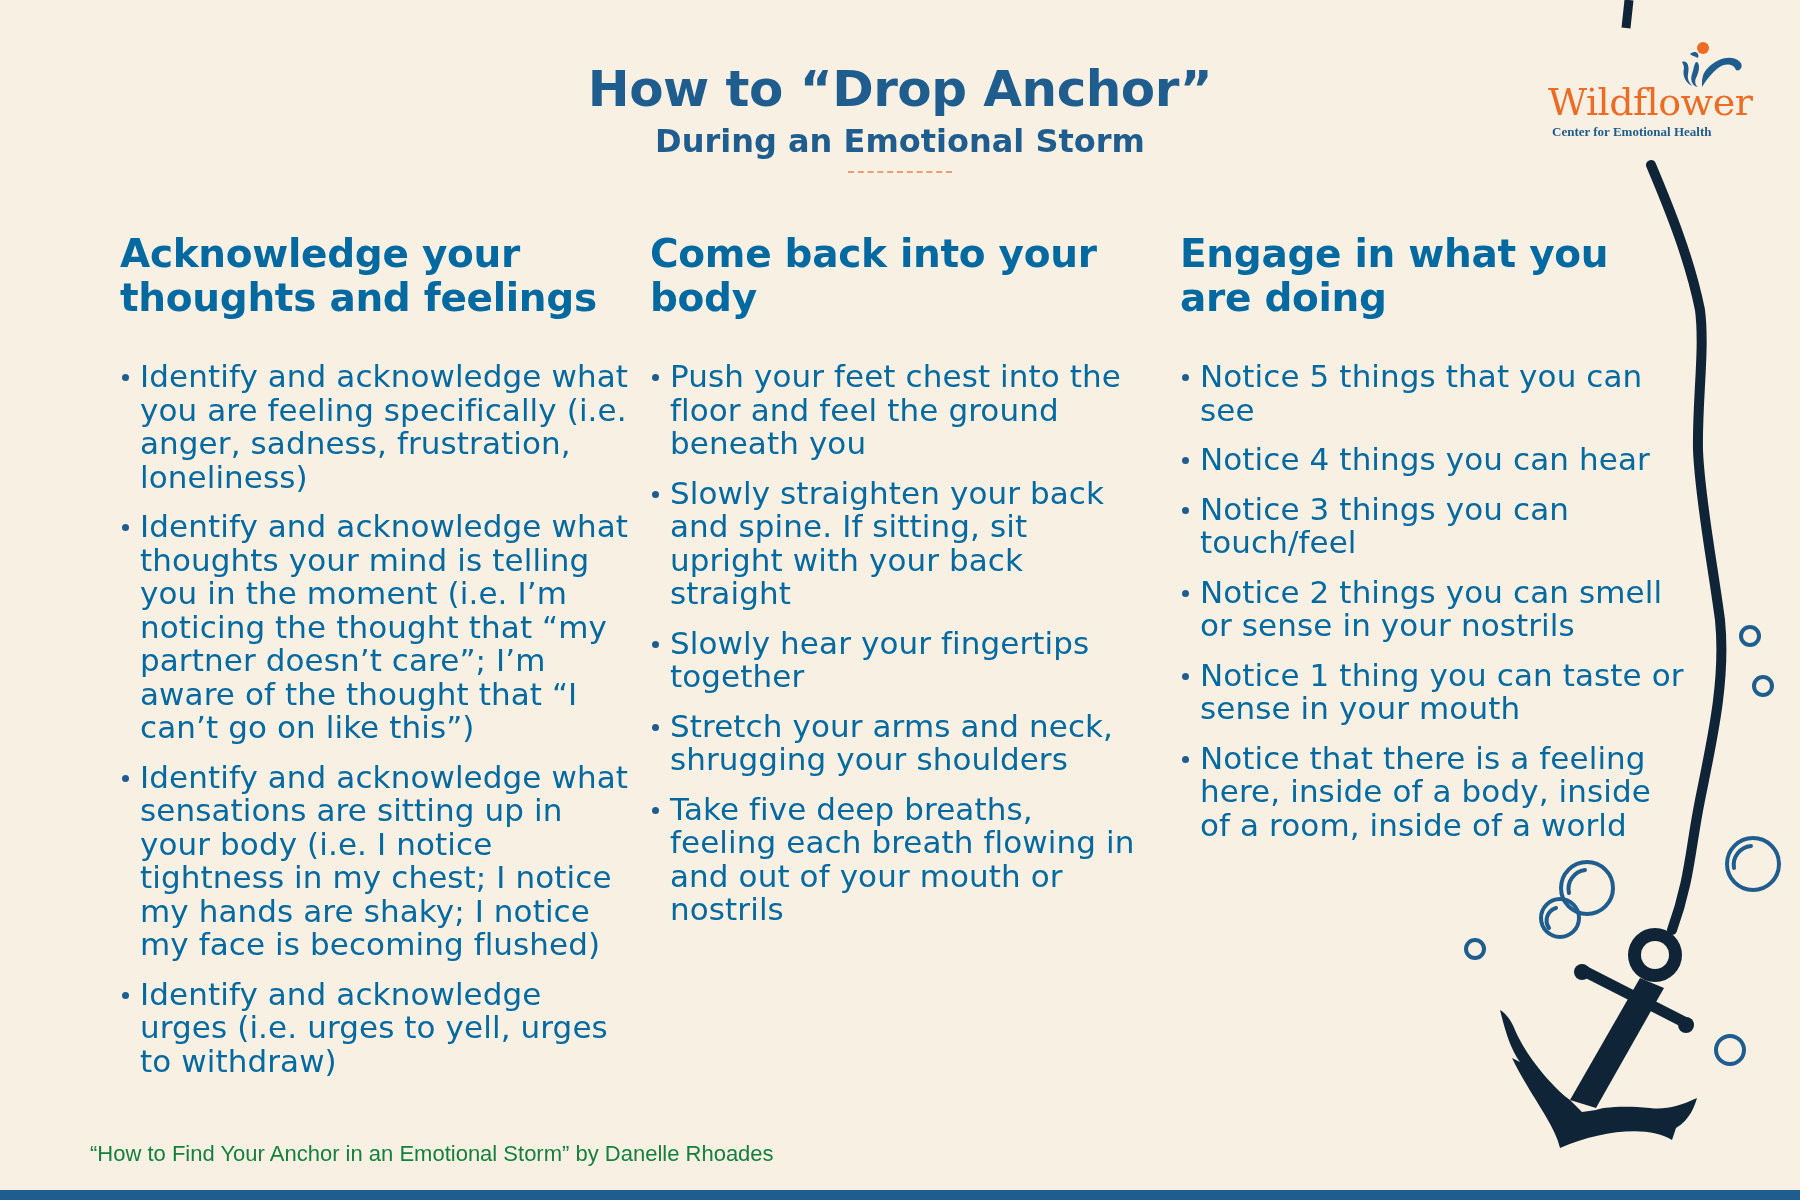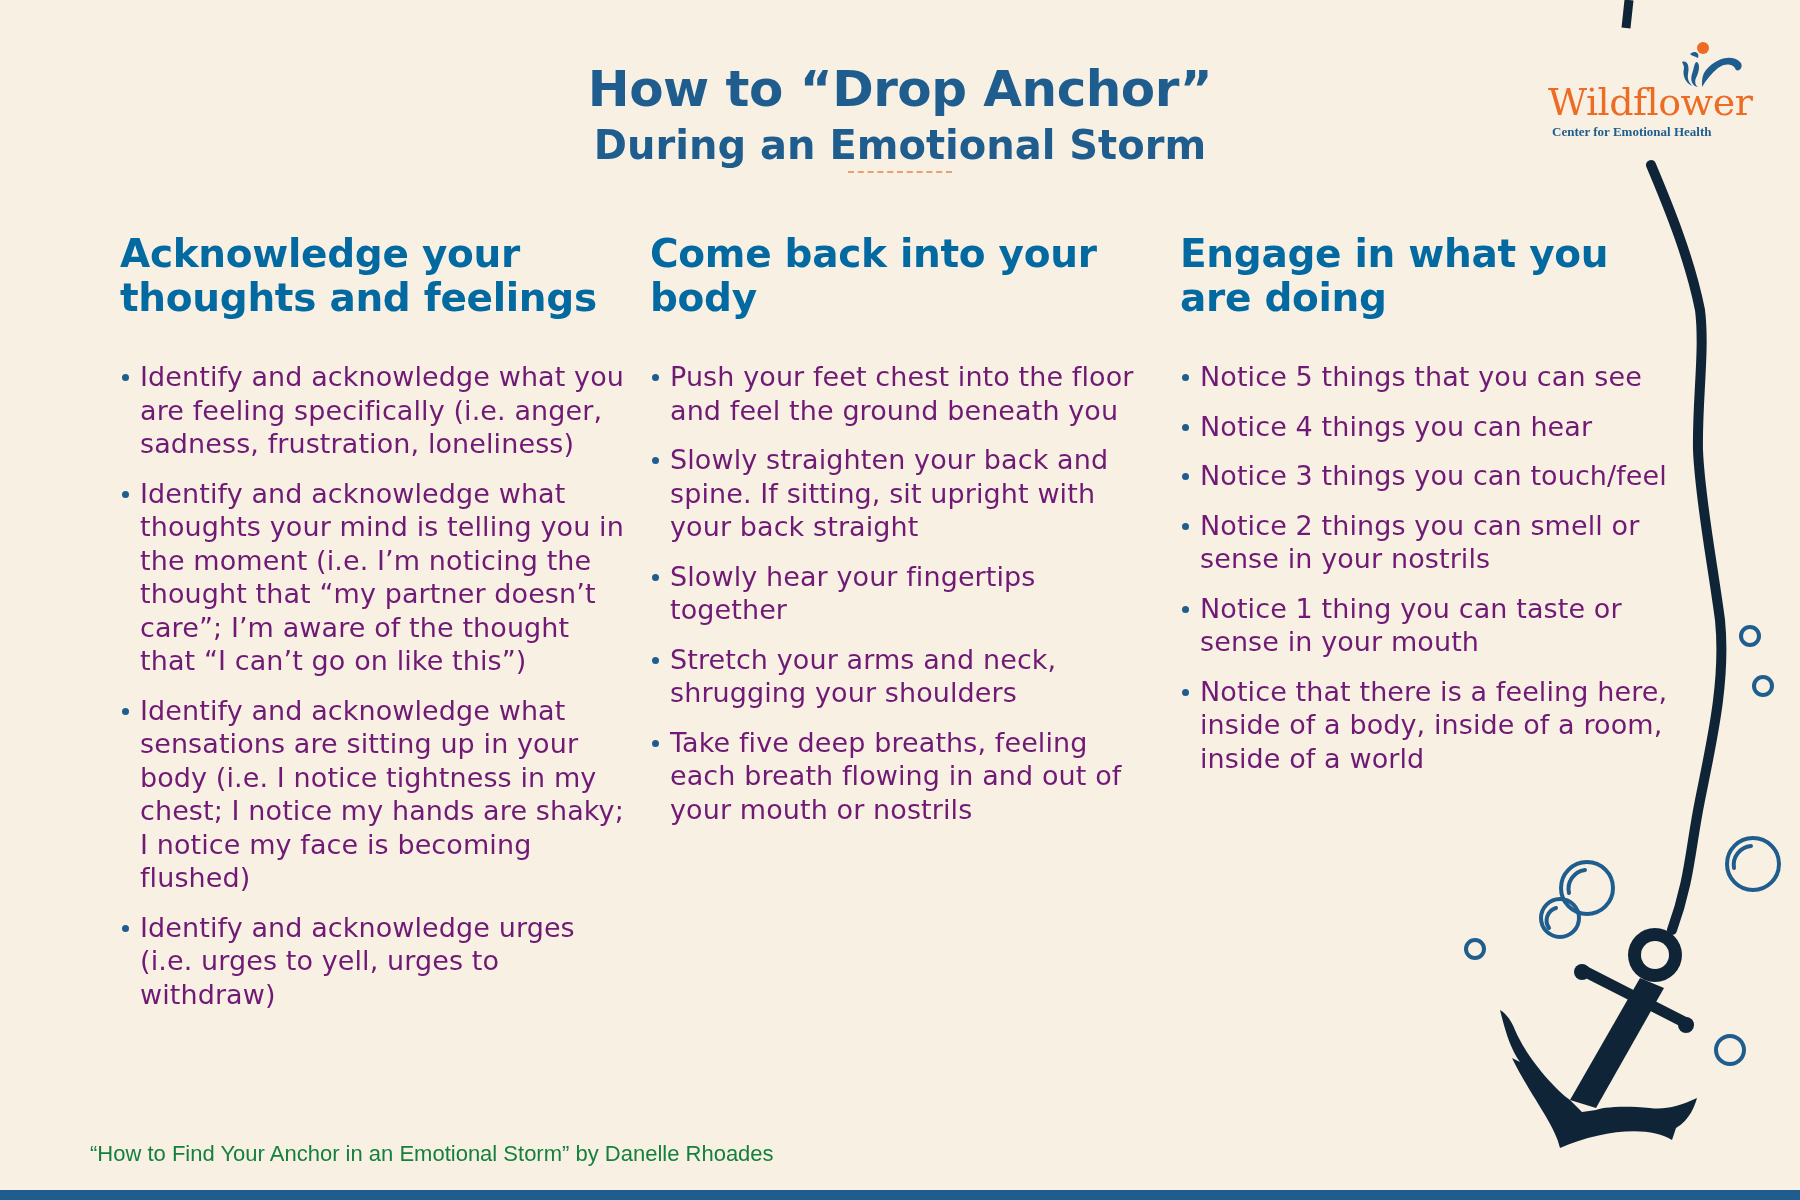--- a/index.html
+++ b/index.html
@@ -28,21 +28,21 @@
       letter-spacing: -0.5px;
       margin: 0;
     }
     .subtitle {
       position: absolute;
       left: 0;
       width: 1800px;
       top: 122px;
       text-align: center;
       font-family: "DejaVu Sans", sans-serif;
-      font-size: 40px;
+      font-size: 32px;
       color: #1e5d8e;
       margin: 0;
     }
     .divider {
       position: absolute;
       left: 848px;
       top: 171px;
       width: 104px;
       height: 0;
       border-top: 2px dashed #e8a070;
@@ -65,23 +65,23 @@
     }
     .bullets {
       list-style: none;
       margin: 0;
       padding: 0;
     }
     .bullet-item {
       position: relative;
       padding-left: 20px;
       font-family: "DejaVu Sans", sans-serif;
-      font-size: 27px;
+      font-size: 31px;
       line-height: 33.5px;
-      color: #701a75;
+      color: #0369a1;
       margin-bottom: 16px;
       letter-spacing: 0.1px;
     }
     .bullet-dot {
       position: absolute;
       left: 2px;
       top: 14px;
       width: 7px;
       height: 7px;
       border-radius: 50%;

